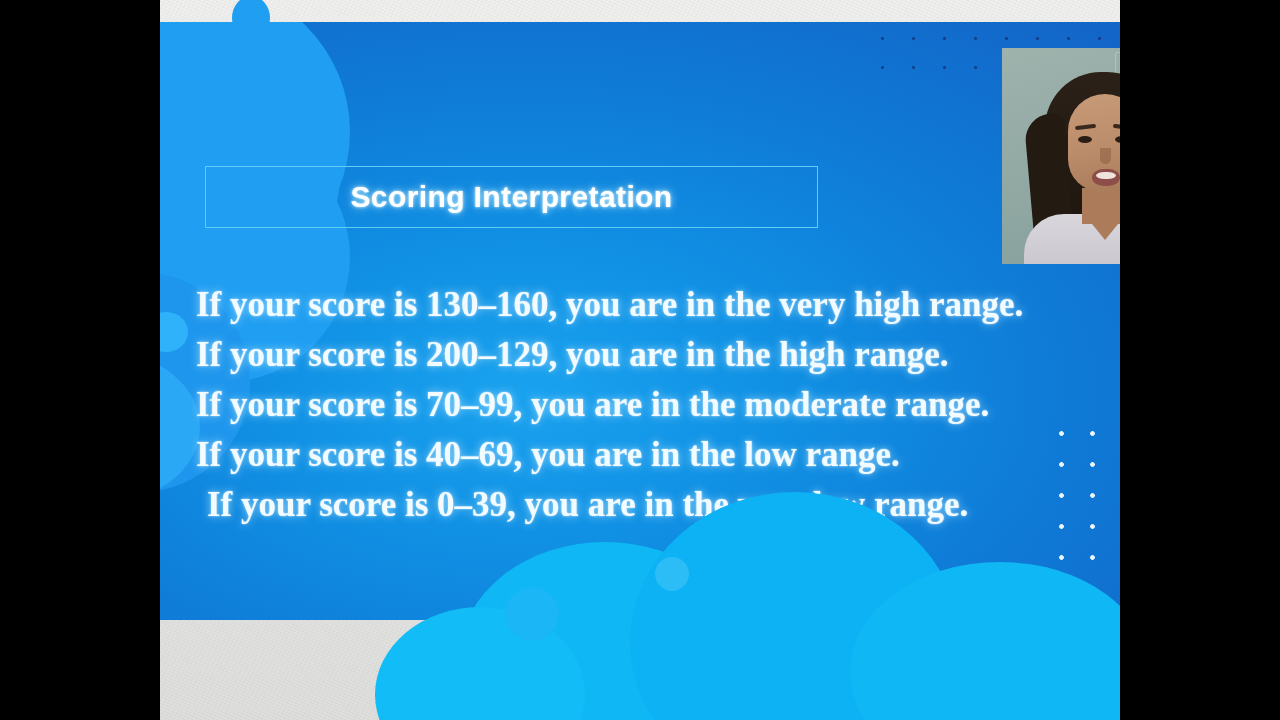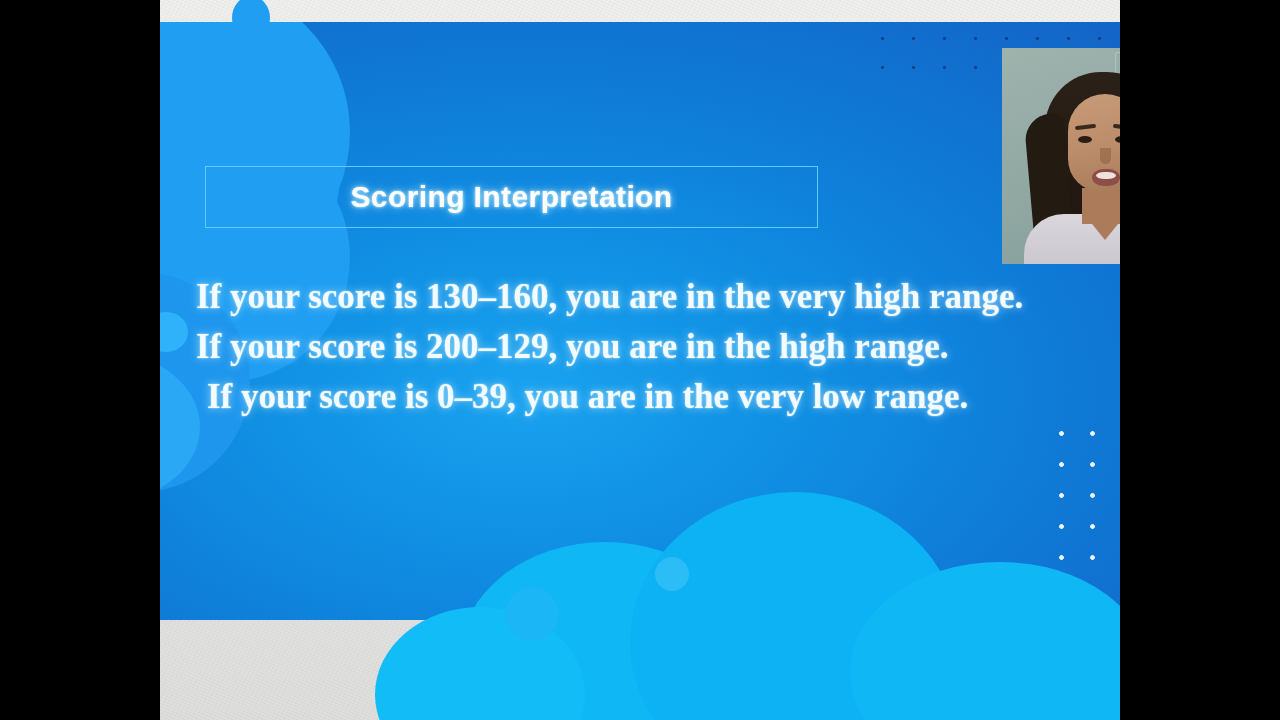--- a/index.html
+++ b/index.html
@@ -124,21 +124,21 @@
     font-size:30px;
     letter-spacing:.4px;
     color:#ffffff;
     text-shadow:0 0 9px rgba(180,235,255,.95), 0 0 3px rgba(255,255,255,.9);
     white-space:nowrap;
   }
 
   
   #body-lines {
     position:absolute;
-    left:36px; top:250px;
+    left:36px; top:258px;
     width:900px;
   }
   .body-line {
     font-family:"Liberation Serif", serif;
     font-weight:bold;
     font-size:35px;
     line-height:50px;
     color:#f2fbff;
     white-space:nowrap;
     text-shadow:0 0 10px rgba(170,225,255,.9), 0 0 2px rgba(255,255,255,.75);
@@ -260,20 +260,22 @@
           <div class="node" style="left:253px"></div>
         </div>
 
         <div id="title-box">
           <div id="title-text">Scoring Interpretation</div>
         </div>
 
         <div id="body-lines">
           <div class="body-line">If your score is 130–160, you are in the very high range.</div>
           <div class="body-line">If your score is 200–129, you are in the high range.</div>
+          <div class="body-line">If your score is 70–99, you are in the moderate range.</div>
+          <div class="body-line">If your score is 40–69, you are in the low range.</div>
           <div class="body-line indent"> If your score is 0–39, you are in the very low range.</div>
         </div>
       </div>
 
       <div class="cloud cloud-1"></div>
       <div class="cloud cloud-2"></div>
       <div class="cloud cloud-3"></div>
       <div class="cloud cloud-4"></div>
       <div class="cloud cloud-5"></div>
       <div class="cloud cloud-bub1"></div>

